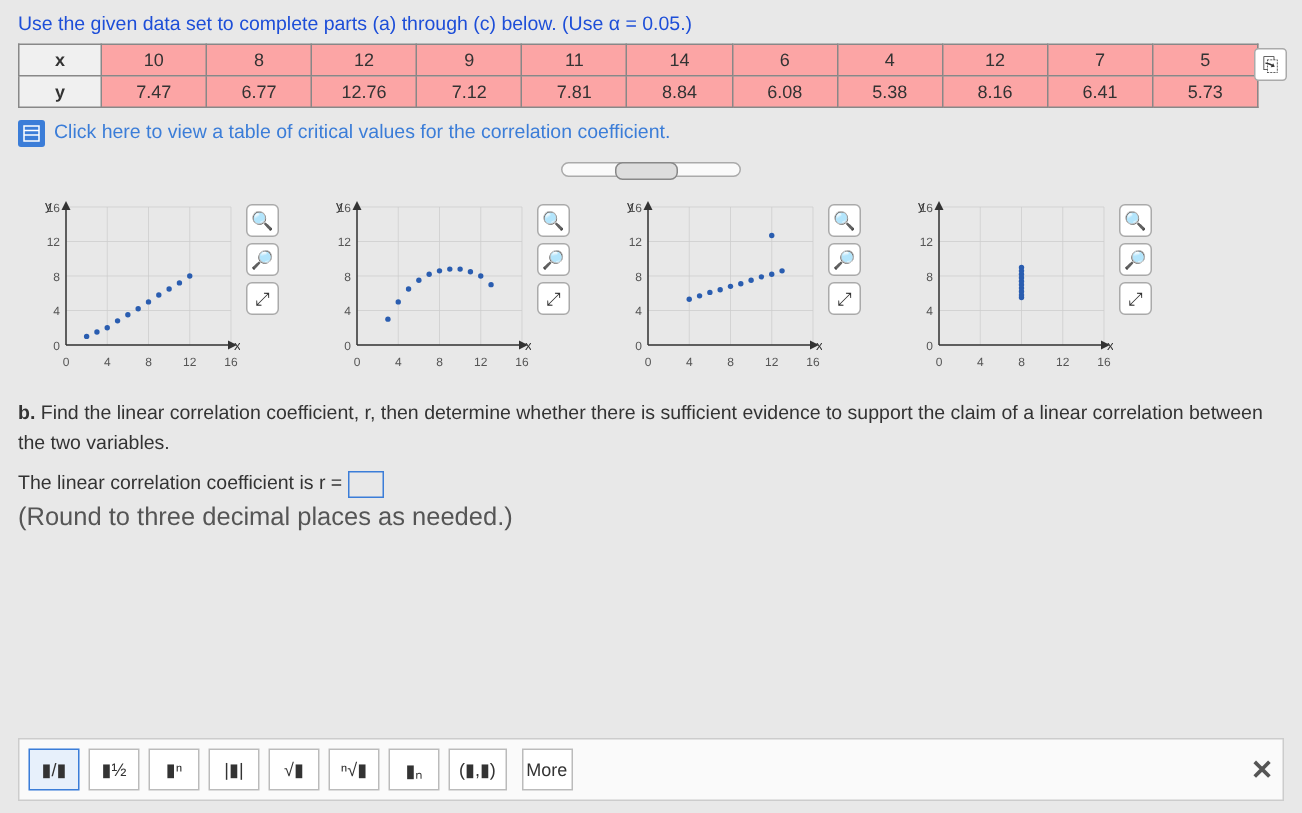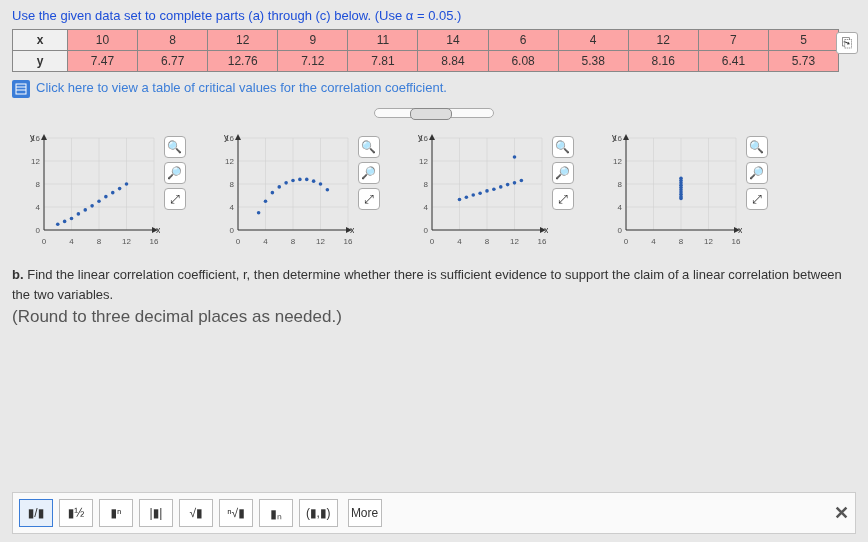--- a/index.html
+++ b/index.html
@@ -267,20 +267,23 @@
     <div class="chart-btns">
       <div class="mini-btn">🔍</div>
       <div class="mini-btn">🔎</div>
       <div class="mini-btn">⤢</div>
     </div>
     </div>
   </div>
 
 <div class="part-b">
   <div><b>b.</b> <span>Find the linear correlation coefficient, r, then determine whether there is sufficient evidence to support the claim of a linear correlation between the two variables.</span></div>
+  <div class="eq-line">
+    <span>The linear correlation coefficient is r =</span> <span class="eq-box"></span>
+  </div>
   <div class="hint">(Round to three decimal places as needed.)</div>
 </div>
 
 <div class="toolbar">
   <div class="tool-btn active">▮/▮</div>
   <div class="tool-btn">▮½</div>
   <div class="tool-btn">▮ⁿ</div>
   <div class="tool-btn">|▮|</div>
   <div class="tool-btn">√▮</div>
   <div class="tool-btn">ⁿ√▮</div>

